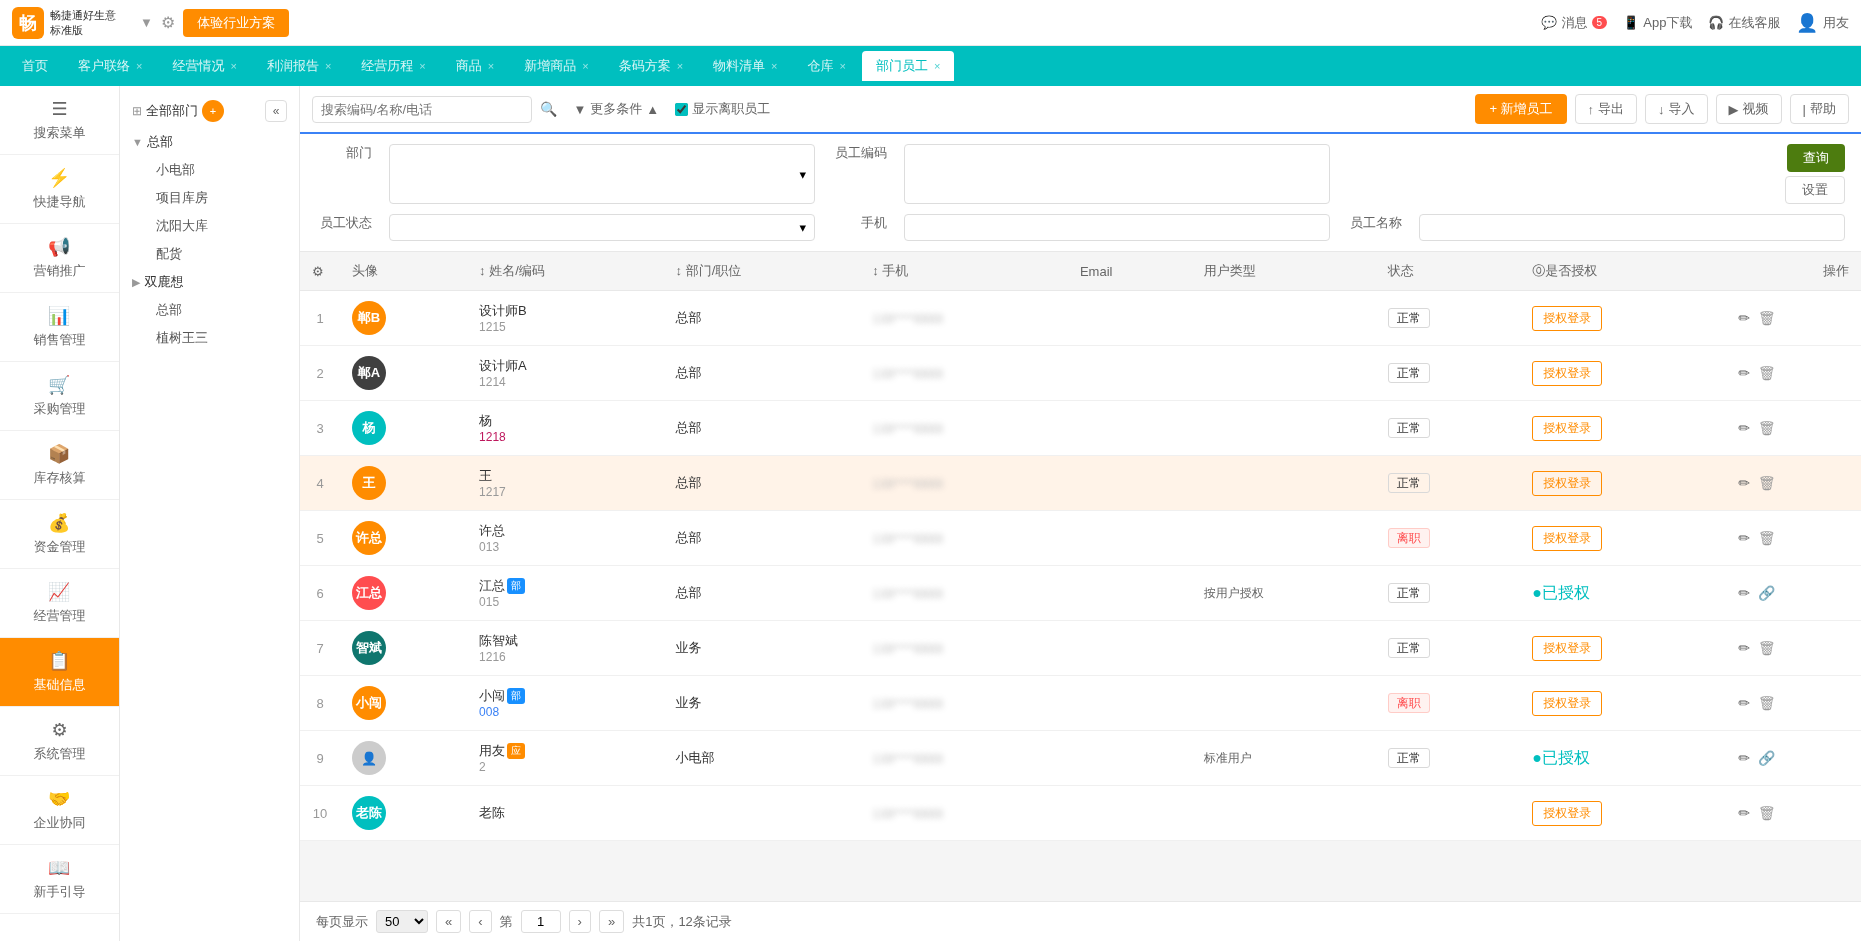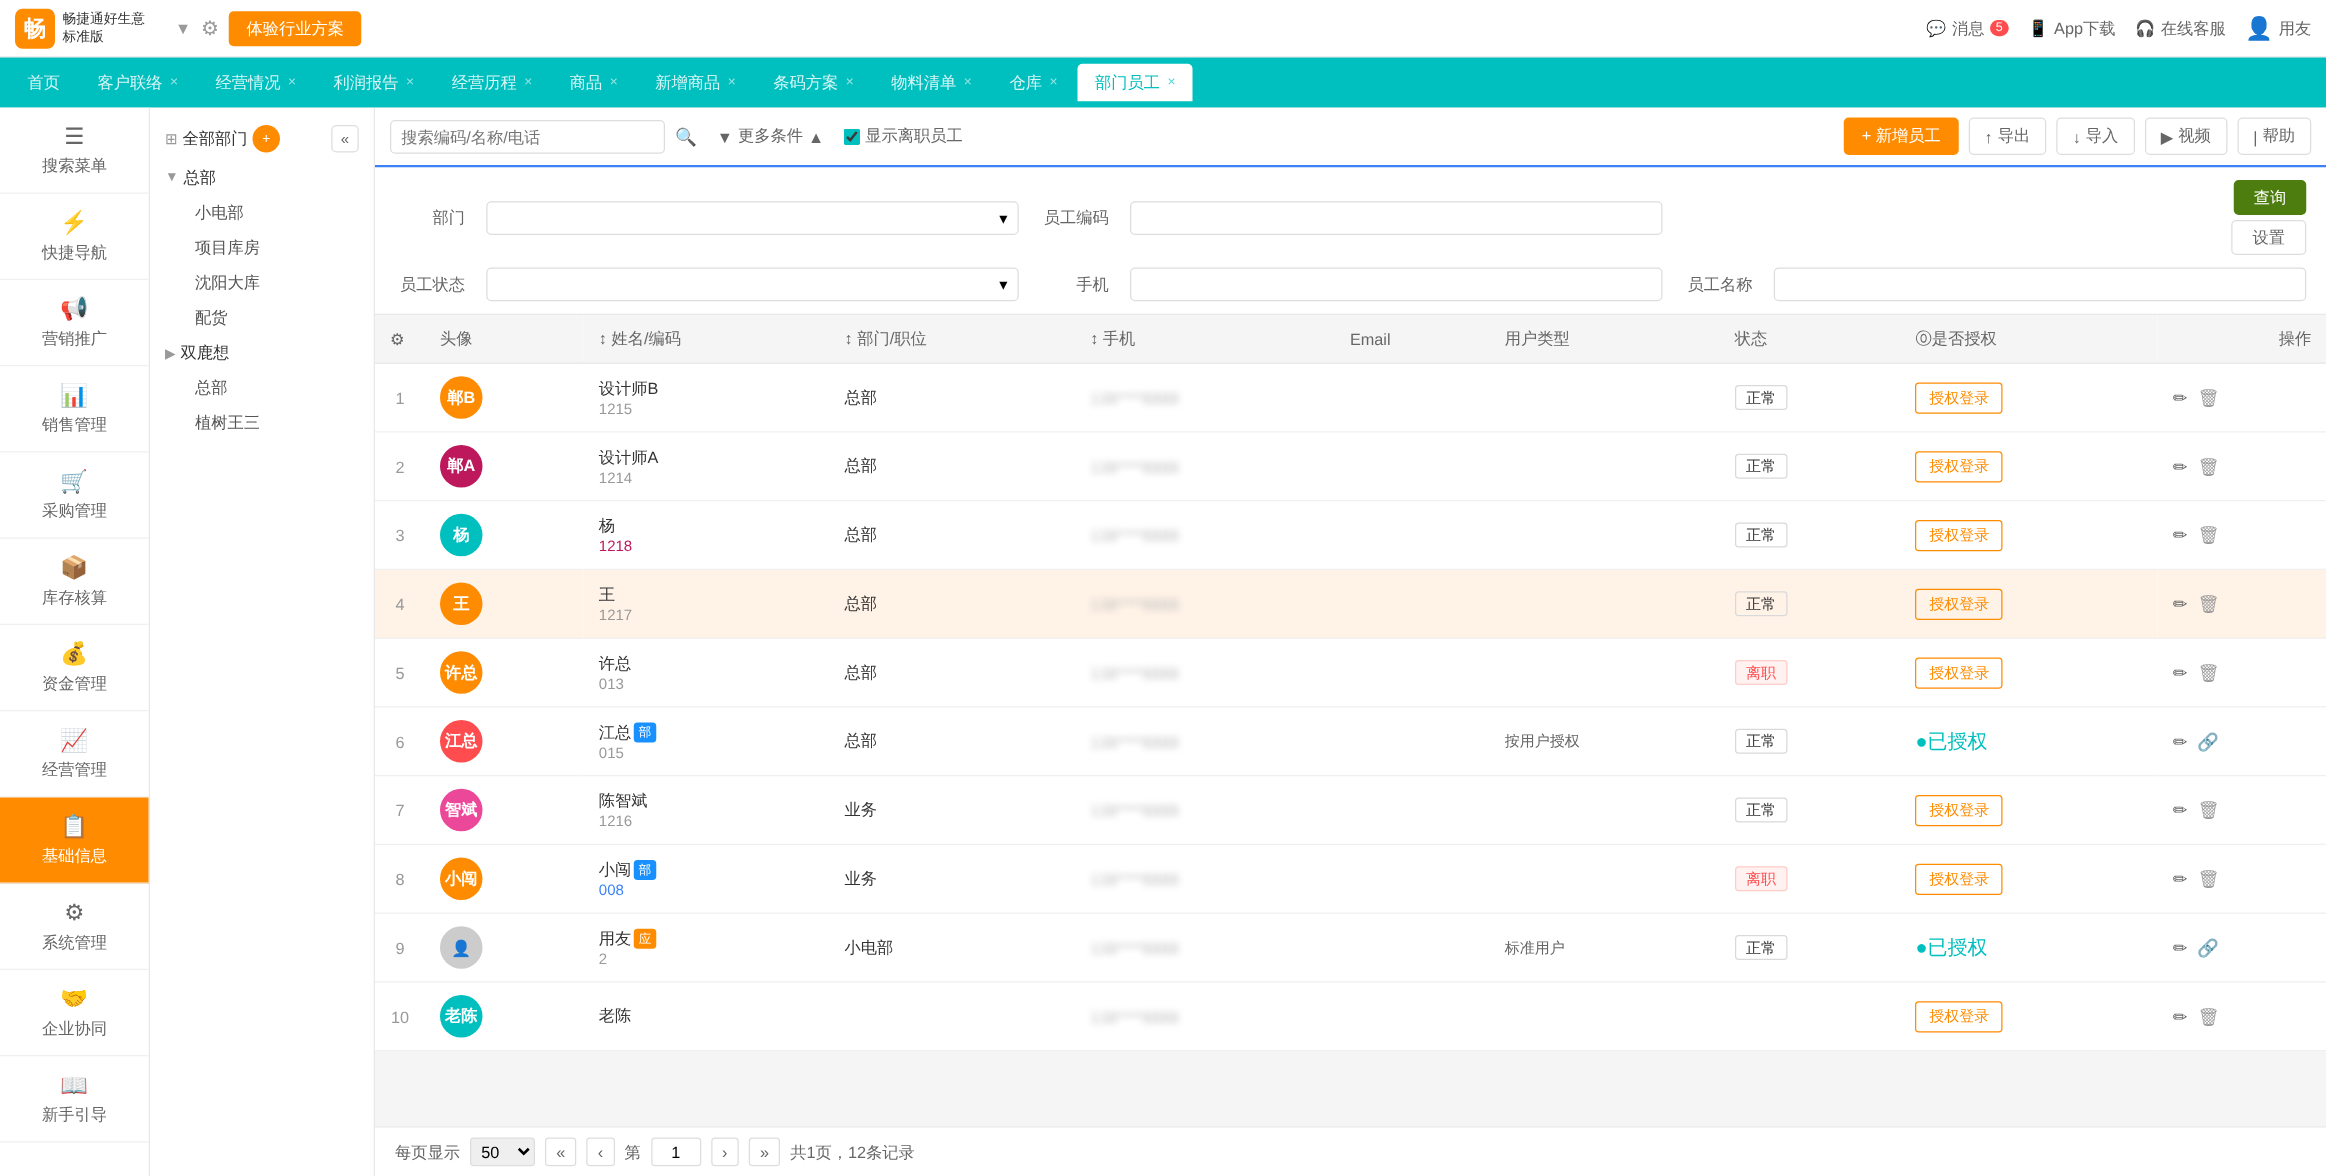--- a/index.html
+++ b/index.html
@@ -51,21 +51,21 @@
     .search-icon-btn { background: none; border: none; cursor: pointer; color: #999; font-size: 14px; }
     .filter-btn { display: flex; align-items: center; gap: 4px; color: #666; cursor: pointer; padding: 5px 8px; border-radius: 4px; border: none; background: none; font-size: 13px; }
     .checkbox-label { display: flex; align-items: center; gap: 4px; color: #666; cursor: pointer; }
     .checkbox-label input { accent-color: #00bfbf; }
     .spacer { flex: 1; }
     .btn-primary { background: #ff8c00; color: white; border: none; padding: 6px 14px; border-radius: 4px; cursor: pointer; font-size: 13px; display: flex; align-items: center; gap: 4px; }
     .btn-outline { background: none; border: 1px solid #ddd; color: #666; padding: 5px 12px; border-radius: 4px; cursor: pointer; font-size: 13px; display: flex; align-items: center; gap: 4px; }
 
     
     .filter-panel { background: #fff; padding: 10px 16px; border-bottom: 1px solid #e8e8e8; display: grid; grid-template-columns: 1fr 1fr 1fr; gap: 10px 16px; }
-    .filter-row { display: flex; align-items: center; gap: 17px; }
+    .filter-row { display: flex; gap: 17px; }
     .filter-label { color: #666; white-space: nowrap; min-width: 56px; text-align: right; }
     .filter-select { border: 1px solid #ddd; border-radius: 4px; padding: 5px 8px; font-size: 13px; flex: 1; outline: none; background: white; cursor: pointer; display: flex; align-items: center; justify-content: space-between; }
     .filter-input { border: 1px solid #ddd; border-radius: 4px; padding: 5px 8px; font-size: 13px; flex: 1; outline: none; }
     .btn-query { background: #4d7c0f; color: white; border: none; padding: 5px 16px; border-radius: 4px; cursor: pointer; font-size: 13px; }
     .btn-set { background: none; border: 1px solid #ddd; color: #666; padding: 4px 16px; border-radius: 4px; cursor: pointer; font-size: 13px; }
 
     
     .table-container { flex: 1; overflow: auto; padding: 0; }
     table { width: 100%; border-collapse: collapse; background: #fff; }
     thead tr { background: #f5f5f5; }
@@ -319,21 +319,21 @@
                   <div class="action-btns">
                     <span class="action-edit">✏</span>
                     <span class="action-del">🗑</span>
                   </div>
                 </td>
             </tr>
 
             <tr>
               <td style="text-align:center;color:#999;">2</td>
               <td>
-                  <div class="avatar" style="background:#be185d;">郸A</div>
+                  <div class="avatar" style="background:#404040;">郸A</div>
                 </td>
               <td>
                   <div>设计师A</div>
                   <div style="color:#999;font-size:12px;">1214</div>
                 </td>
               <td>总部</td>
               <td><span class="blurred">138****8888</span></td>
               <td></td>
               <td></td>
               <td><span class="status-normal">正常</span></td>
@@ -439,21 +439,21 @@
                   <div class="action-btns">
                     <span class="action-edit">✏</span>
                     <span class="action-del">🔗</span>
                   </div>
                 </td>
             </tr>
 
             <tr>
               <td style="text-align:center;color:#999;">7</td>
               <td>
-                  <div class="avatar" style="background:#ec4899;">智斌</div>
+                  <div class="avatar" style="background:#0f766e;">智斌</div>
                 </td>
               <td>
                   <div>陈智斌</div>
                   <div style="color:#999;font-size:12px;">1216</div>
                 </td>
               <td>业务</td>
               <td><span class="blurred">138****8888</span></td>
               <td></td>
               <td></td>
               <td><span class="status-normal">正常</span></td>

